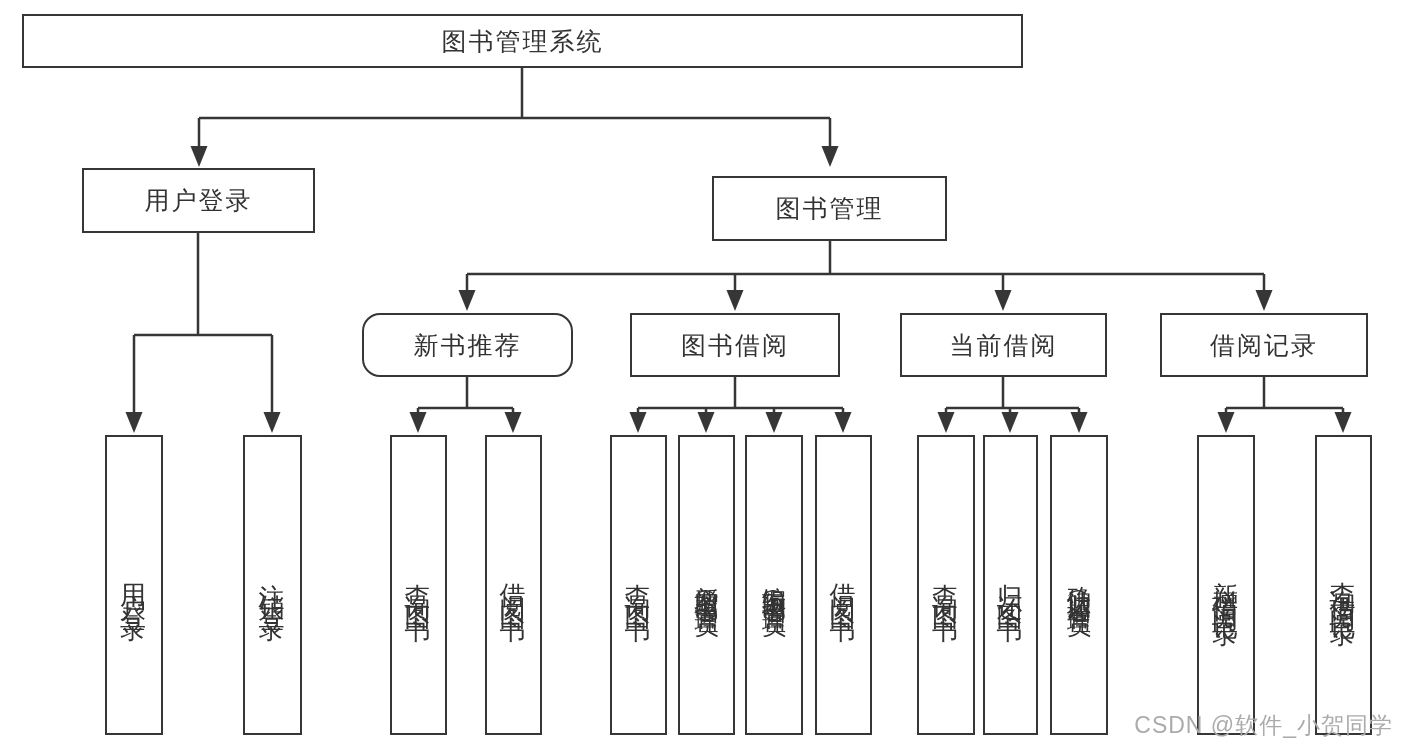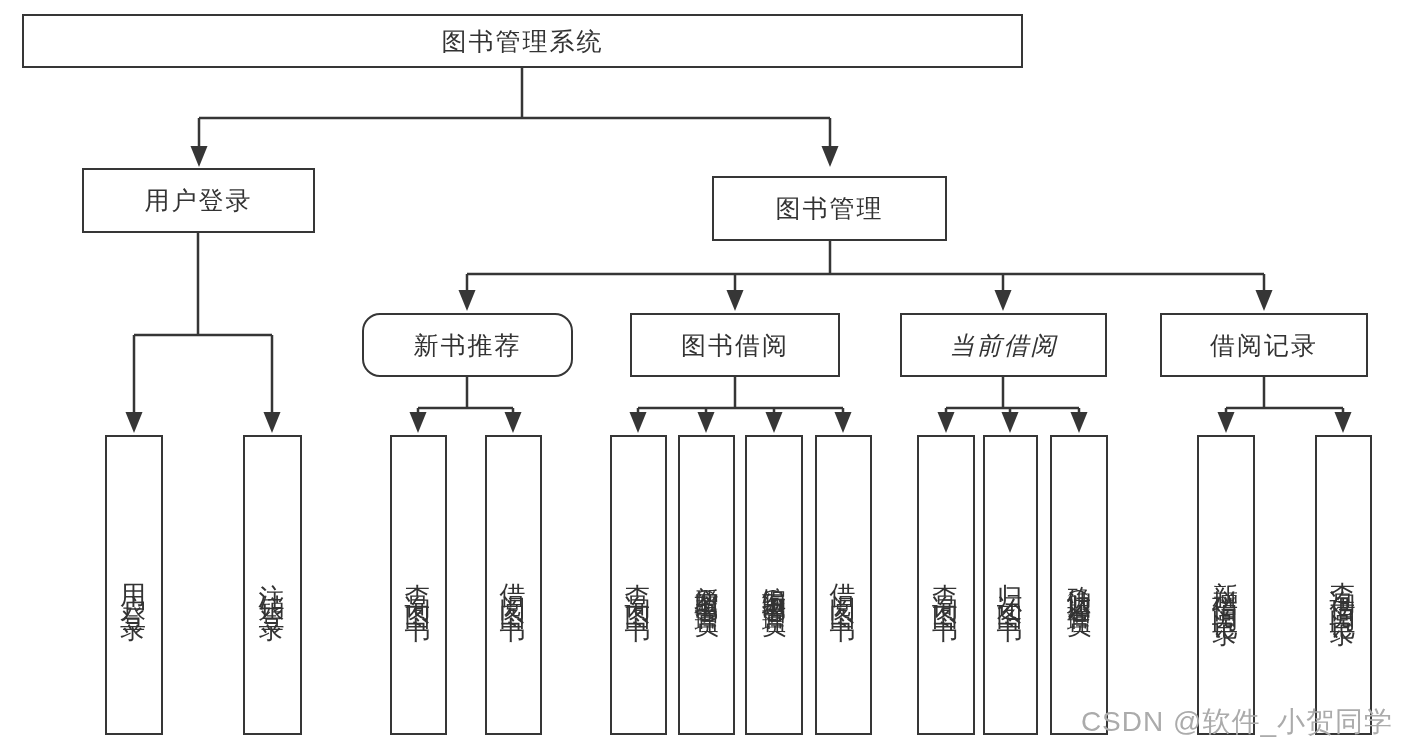--- a/index.html
+++ b/index.html
@@ -35,41 +35,41 @@
   }
   .ls4 { letter-spacing: 11px; }
   .ls6 { letter-spacing: 8px; }
   .ls9 { letter-spacing: 4px; font-size: 24px; }
   
   .root { left: 22px;   top: 14px;  width: 1001px; height: 54px; }
   .l2a  { left: 82px;   top: 168px; width: 233px;  height: 65px; }
   .l2b  { left: 712px;  top: 176px; width: 235px;  height: 65px; }
   .l3a  { left: 362px;  top: 313px; width: 211px;  height: 64px; border-radius: 18px; }
   .l3b  { left: 630px;  top: 313px; width: 210px;  height: 64px; text-align: right; }
-  .l3c  { left: 900px;  top: 313px; width: 207px;  height: 64px; font-style: italic; }
+  .l3c  { left: 900px;  top: 313px; width: 207px;  height: 64px; }
   .l3d  { left: 1160px; top: 313px; width: 208px;  height: 64px; }
   .lf   { top: 435px; height: 300px; }
   .lf1  { left: 105px;  width: 58px; }
   .lf2  { left: 243px;  width: 59px; }
   .lf3  { left: 390px;  width: 57px; }
   .lf4  { left: 485px;  width: 57px; }
   .lf5  { left: 610px;  width: 57px; }
   .lf6  { left: 678px;  width: 57px; }
   .lf7  { left: 745px;  width: 58px; }
   .lf8  { left: 815px;  width: 57px; }
   .lf9  { left: 917px;  width: 58px; }
   .lf10 { left: 983px;  width: 55px; }
   .lf11 { left: 1050px; width: 58px; }
   .lf12 { left: 1197px; width: 58px; }
   .lf13 { left: 1315px; width: 57px; }
   .watermark {
     position: absolute;
     right: 12px;
     bottom: 6px;
-    font-size: 28px;
+    font-size: 23px;
     color: #ababab;
     letter-spacing: 1px;
     white-space: nowrap;
     z-index: 5;
   }
 </style>
 </head>
 <body>
 
 <div class="stage">

